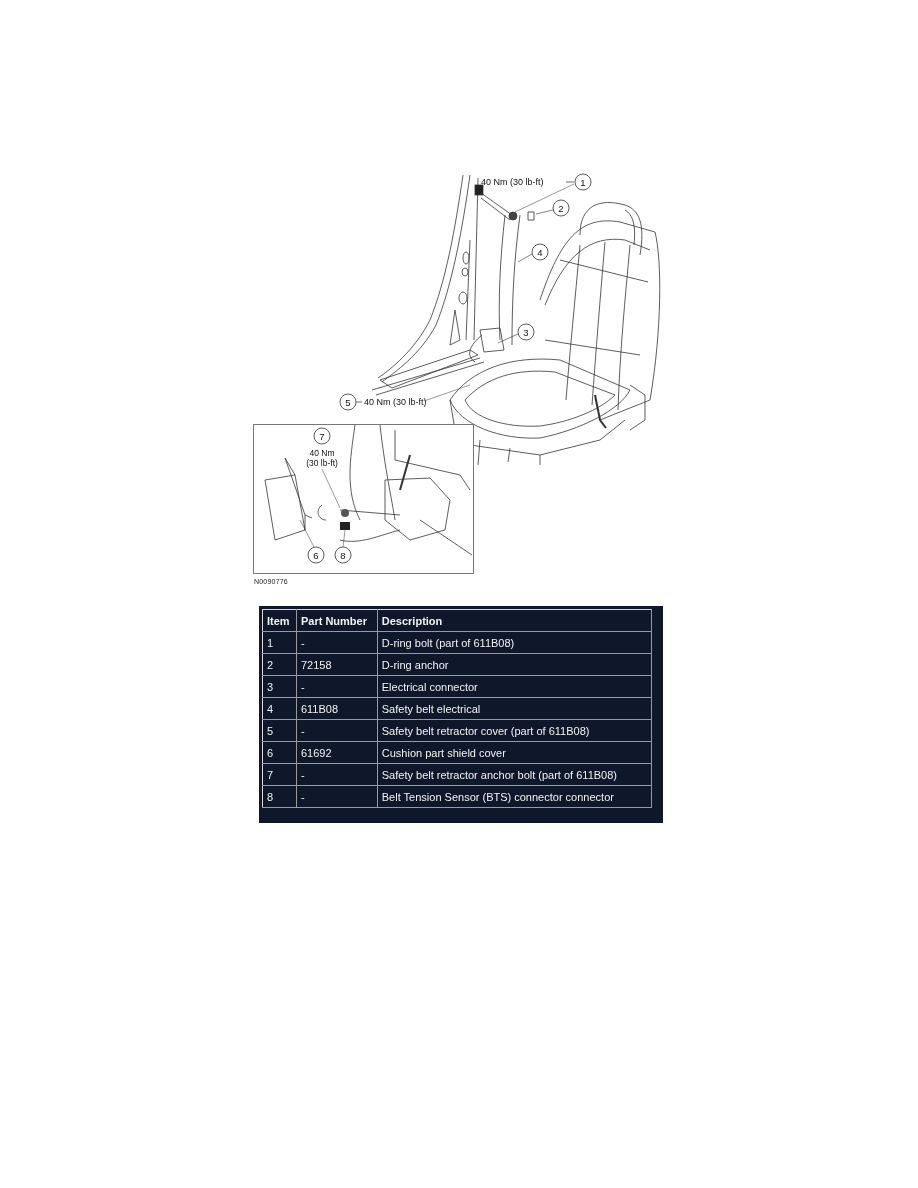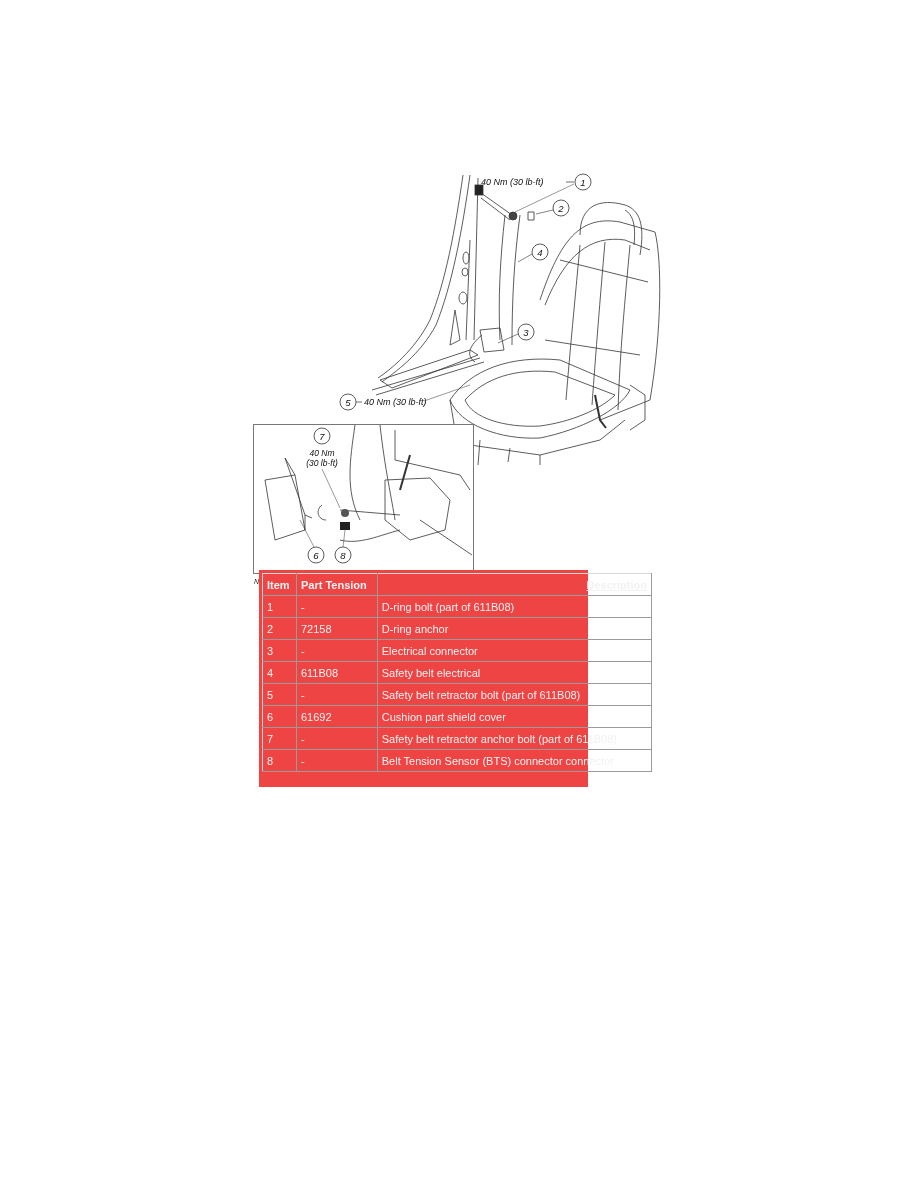--- a/index.html
+++ b/index.html
@@ -1,29 +1,29 @@
 <!DOCTYPE html>
 <html><head>
 <meta charset="utf-8">
 <style>
   html, body { margin:0; padding:0; background:#ffffff; }
   body { width:918px; height:1188px; position:relative; overflow:hidden; font-family:"Liberation Sans", sans-serif; }
-  .figure { position:absolute; left:0; top:0; width:918px; height:600px;font-style:italic; }
+  .figure { position:absolute; left:0; top:0; width:918px; height:600px; }
   .figure svg { position:absolute; left:0; top:0; }
   .callout-text { font-family:"Liberation Sans", sans-serif; font-size:9px; fill:#111; }
   .callout-num { font-family:"Liberation Sans", sans-serif; font-size:9.5px; fill:#111; text-anchor:middle; }
   .fig-id { position:absolute; left:254px; top:578px; font-size:7px; color:#222; font-family:"Liberation Sans", sans-serif; letter-spacing:0.2px; }
-  .table-wrap { position:absolute; left:259px; top:570px; width:329px; height:217px; background:#ef4444; }
+  .table-wrap { position:absolute; left:259px; top:606px; width:404px; height:217px; background:#0f172a; }
   table.parts { position:absolute; left:3px; top:3px; border-collapse:collapse; width:390px; }
   table.parts th, table.parts td {
     border:1.5px solid #9a9a9a; color:#f2f2f2; font-size:11px; font-family:"Liberation Sans", sans-serif;
     height:21px; padding:0 4px; text-align:left; white-space:nowrap;
   }
   table.parts th { font-weight:bold; height:21px; }
-  table.parts th.desc { text-align:right;text-decoration:underline; }
+  table.parts th.desc { text-align:left; }
   table.parts tr:first-child th { border-top:1.5px solid #d8d8d8; }
   table.parts tr th:first-child, table.parts tr td:first-child { border-left:1.5px solid #d8d8d8; }
   col.c1 { width:34px; } col.c2 { width:81px; } col.c3 { width:275px; }
 </style>
 </head>
 <body>
 
 <div class="figure">
   <svg width="918" height="600" viewBox="0 0 918 600">
     <g fill="none" stroke="#333" stroke-width="0.8">
@@ -144,21 +144,21 @@
 <div class="table-wrap">
   <table class="parts">
     <colgroup>
         <col class="c1">
         <col class="c2">
         <col class="c3">
       </colgroup>
     <tbody>
         <tr>
       <th>Item</th>
-      <th>Part Tension</th>
+      <th>Part Number</th>
       <th class="desc">Description</th>
     </tr>
     <tr>
       <td>1</td>
       <td>-</td>
       <td>D-ring bolt (part of 611B08)</td>
     </tr>
     <tr>
       <td>2</td>
       <td>72158</td>
@@ -170,21 +170,21 @@
       <td>Electrical connector</td>
     </tr>
     <tr>
       <td>4</td>
       <td>611B08</td>
       <td>Safety belt electrical</td>
     </tr>
     <tr>
       <td>5</td>
       <td>-</td>
-      <td>Safety belt retractor bolt (part of 611B08)</td>
+      <td>Safety belt retractor cover (part of 611B08)</td>
     </tr>
     <tr>
       <td>6</td>
       <td>61692</td>
       <td>Cushion part shield cover</td>
     </tr>
     <tr>
       <td>7</td>
       <td>-</td>
       <td>Safety belt retractor anchor bolt (part of 611B08)</td>

